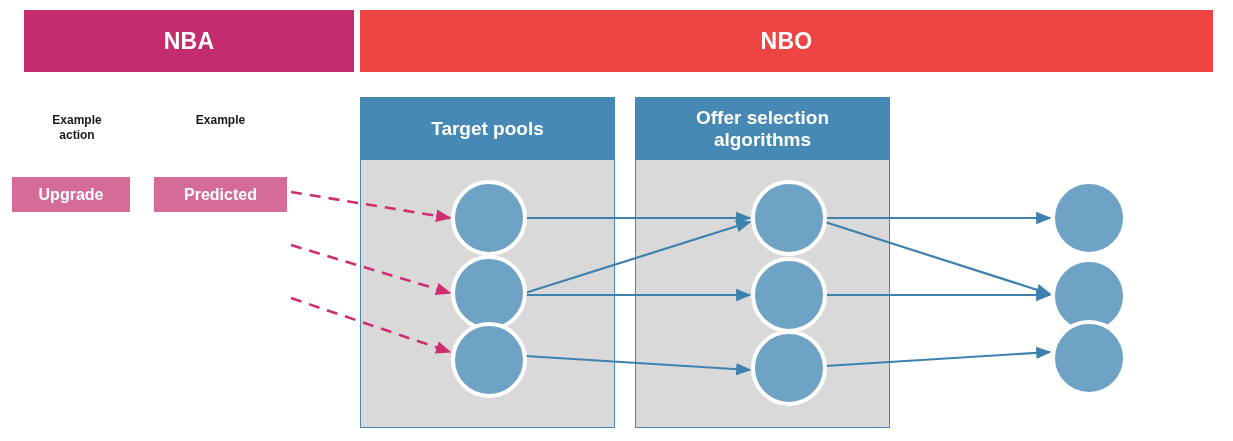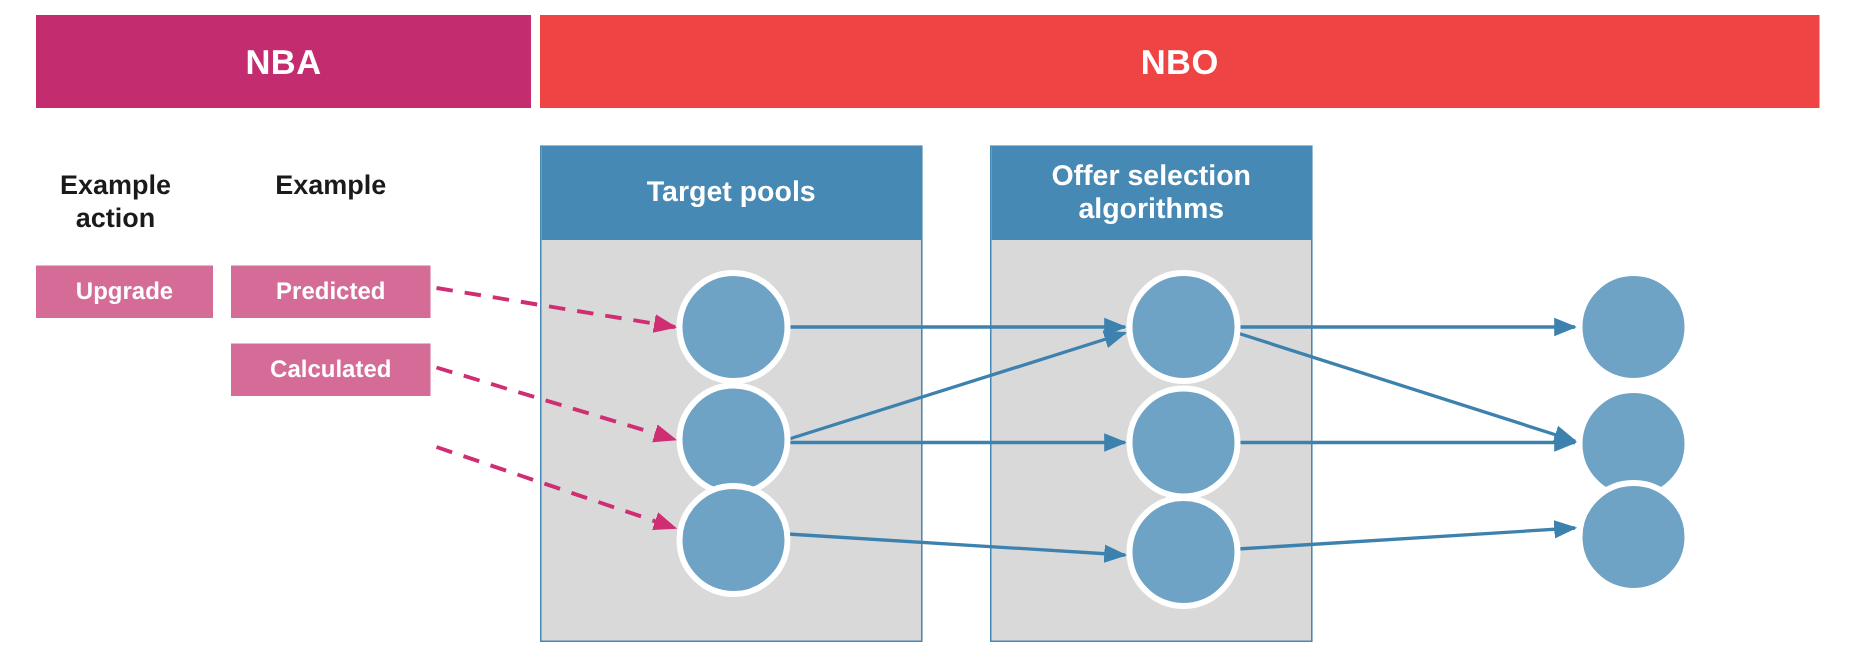--- a/index.html
+++ b/index.html
@@ -43,39 +43,39 @@
     width: 853px;
     height: 62px;
     background: #ef4444;
   }
 
   
   .col-label {
     position: absolute;
     text-align: center;
     font-weight: bold;
-    font-size: 18px;
+    font-size: 12px;
     color: #1a1a1a;
     line-height: 1.22;
   }
   #label-action  { left: 12px;  top: 113px; width: 130px; }
   #label-trigger { left: 154px; top: 113px; width: 133px; }
 
   
   .chip {
     position: absolute;
     background: #d46c97;
     color: #ffffff;
     font-weight: bold;
     font-size: 16px;
     display: flex;
     align-items: center;
     justify-content: center;
   }
-  #chip-upgrade    { left: 24px;  top: 177px; width: 118px; height: 35px; }
+  #chip-upgrade    { left: 12px;  top: 177px; width: 118px; height: 35px; }
   #chip-predicted  { left: 154px; top: 177px; width: 133px; height: 35px; }
   #chip-calculated { left: 154px; top: 229px; width: 133px; height: 35px; }
   #chip-event      { left: 154px; top: 281px; width: 133px; height: 35px; }
 
   
   .panel {
     position: absolute;
     top: 97px;
     height: 331px;
     box-sizing: border-box;
@@ -88,21 +88,21 @@
     color: #ffffff;
     font-weight: bold;
     font-size: 19px;
     display: flex;
     align-items: center;
     justify-content: center;
     text-align: center;
     line-height: 1.18;
   }
   #panel-target  { left: 360px;  width: 255px; }
-  #panel-algos   { left: 660px;  width: 215px; }
+  #panel-algos   { left: 635px;  width: 255px; }
   #panel-pools   { left: 962px;  width: 251px; }
 
   
   #overlay {
     position: absolute;
     left: 0;
     top: 0;
     width: 1233px;
     height: 441px;
     pointer-events: none;
@@ -135,21 +135,20 @@
   <div class="col-label" id="label-action">
     <div>Example</div>
     <div>action</div>
   </div>
   <div class="col-label" id="label-trigger">
     <div>Example</div>
   </div>
 
   <div class="chip" id="chip-upgrade">Upgrade</div>
   <div class="chip" id="chip-predicted">Predicted</div>
-  <div class="chip" id="chip-calculated">Calculated</div>
 
   <div class="panel" id="panel-target">
     <div class="panel-head">
       <span>Target pools</span>
     </div>
   </div>
 
   <div class="panel" id="panel-algos">
     <div class="panel-head">
       <div>

